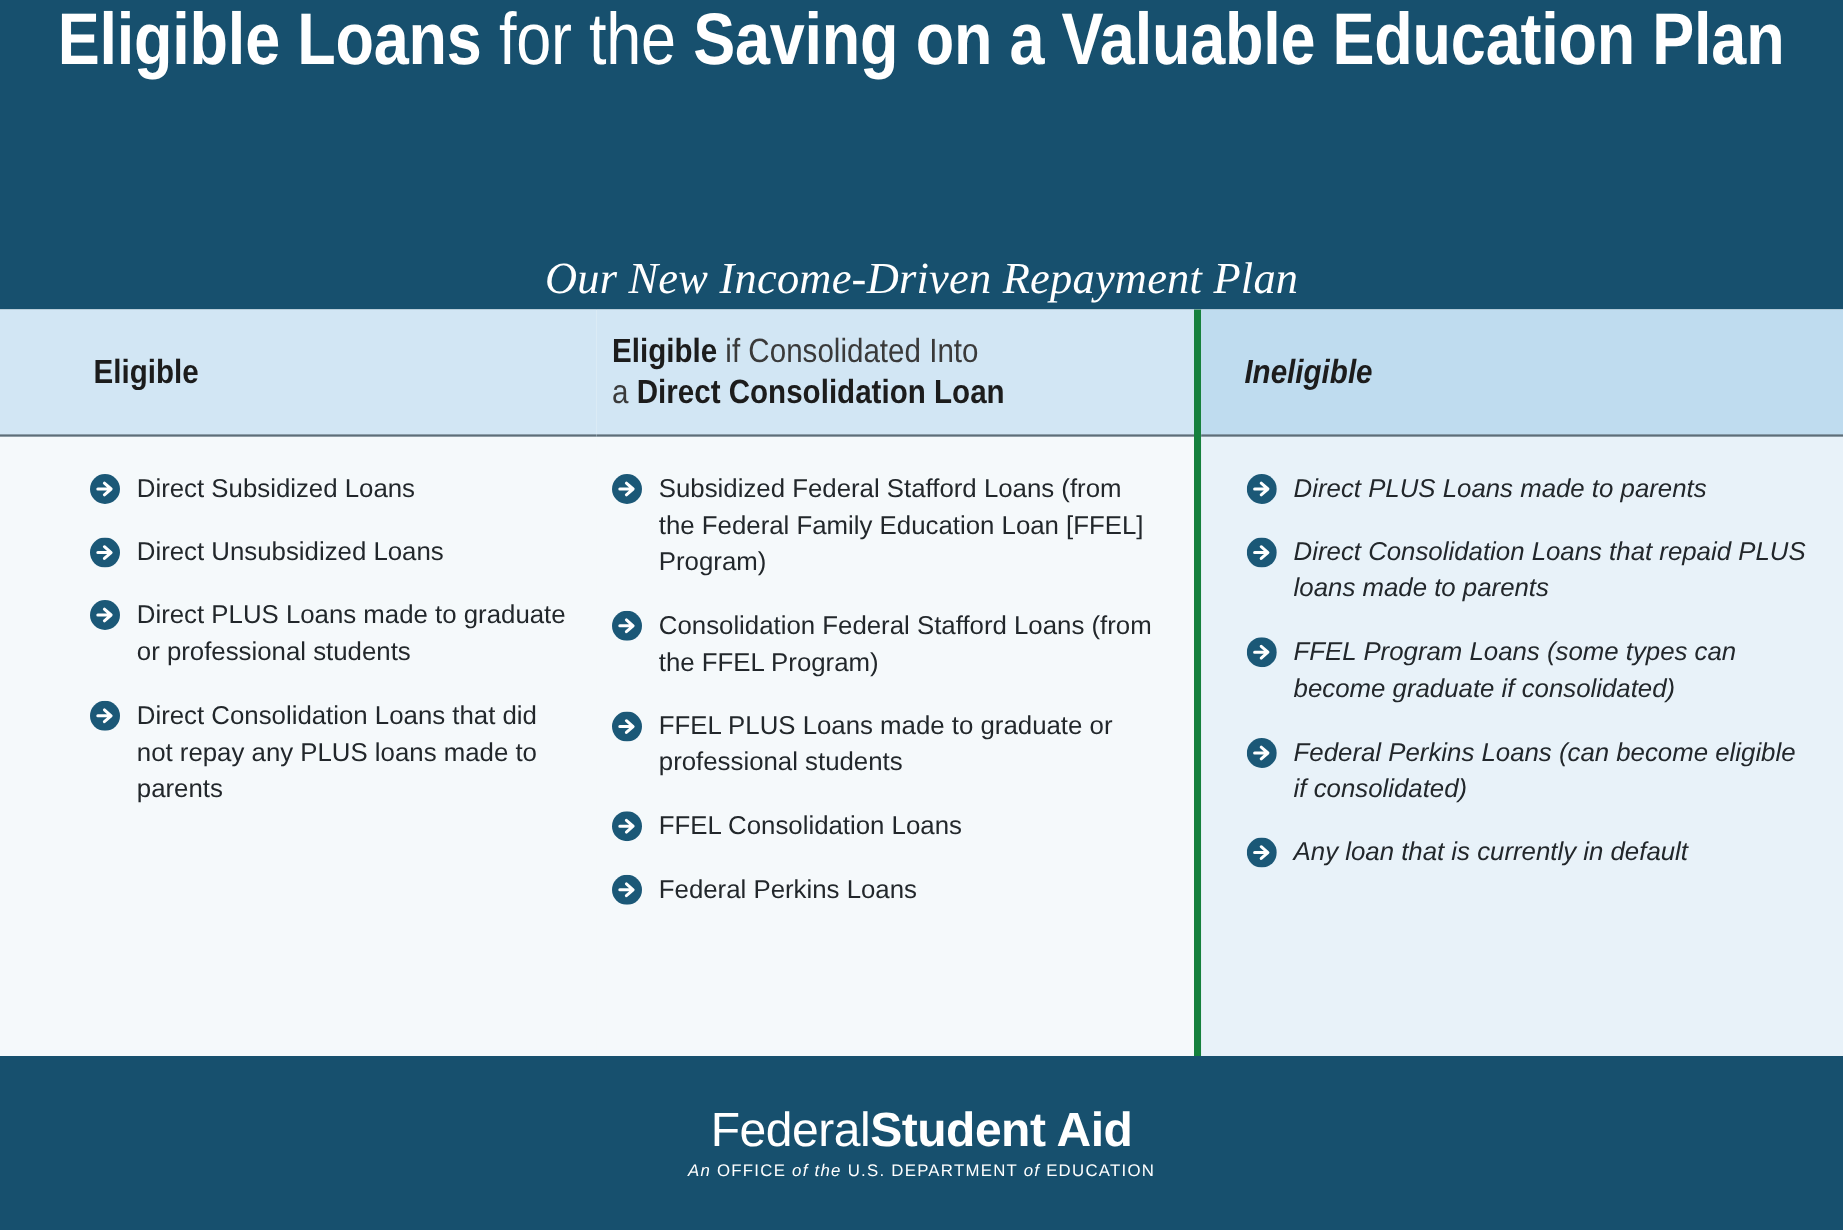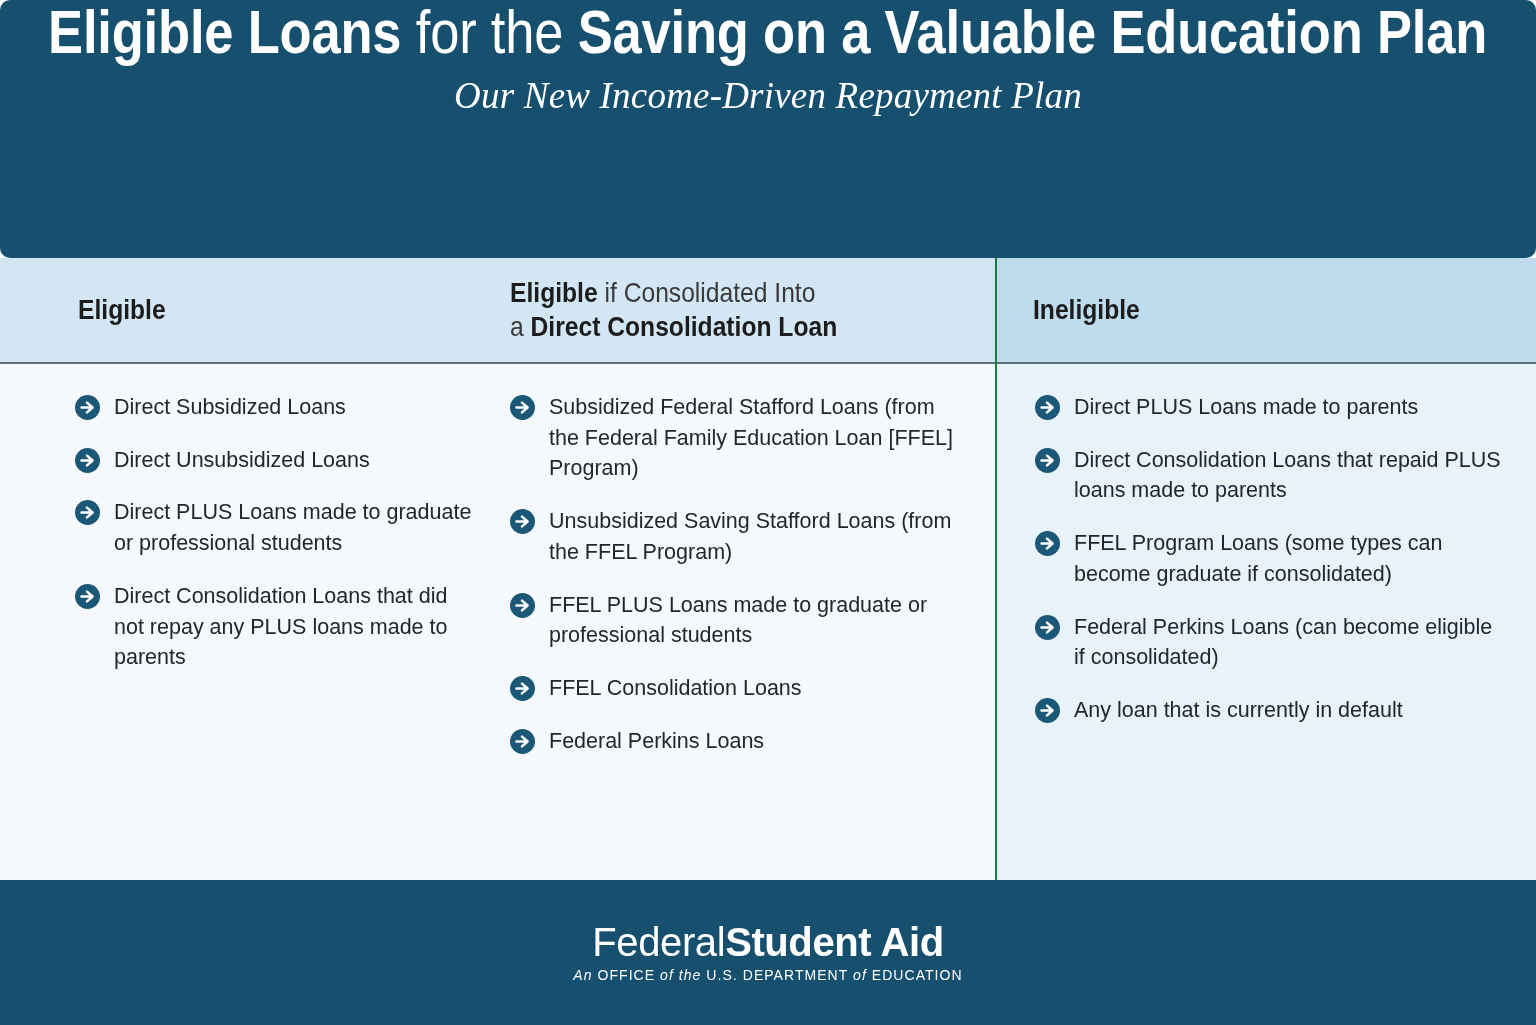--- a/index.html
+++ b/index.html
@@ -25,25 +25,24 @@
   }
 
   
   .masthead {
     background: #17506e;
     height: 258px;
     flex: 0 0 258px;
     display: flex;
     flex-direction: column;
     align-items: center;
-    justify-content: flex-start;
+    justify-content: space-between;
     text-align: center;
     padding: 0 40px;
     box-sizing: border-box;
-    border-radius: 10px;
   }
   .title {
     color: #ffffff;
     font-family: "Liberation Sans Narrow", "Liberation Sans", sans-serif;
     font-size: 61px;
     line-height: 1.05;
     letter-spacing: -0.2px;
     white-space: nowrap;
     transform: scaleX(0.86);
     transform-origin: center;
@@ -70,21 +69,21 @@
     background: #f5f9fb;
   }
   .col {
     position: relative;
     display: flex;
     flex-direction: column;
     box-sizing: border-box;
   }
   .col-1 { width: 497px; }
   .col-2 { width: 498px; }
-  .col-3 { width: 541px; border-left: 2px solid #15803d; }
+  .col-3 { width: 541px; border-left: 6px solid #15803d; font-style: italic; }
 
   .col-head {
     height: 106px;
     flex: 0 0 106px;
     display: flex;
     align-items: center;
     box-sizing: border-box;
     border-bottom: 2px solid #5e6e78;
   }
   .col-1 .col-head, .col-2 .col-head { background: #d2e6f4; }
@@ -261,21 +260,21 @@
             </span>
             <span class="bullet-text">Subsidized Federal Stafford Loans (from the Federal Family Education Loan [FFEL] Program)</span>
           </li>
           <li>
             <span class="bullet-icon">
               <svg viewBox="0 0 25 25" xmlns="http://www.w3.org/2000/svg">
                   <circle cx="12.5" cy="12.5" r="12.5" fill="#1b5877"></circle>
                   <path d="M6.5 12.5 h9.2 M12.0 7.6 L17.6 12.5 L12.0 17.4" stroke="#ffffff" stroke-width="2.5" fill="none" stroke-linecap="round" stroke-linejoin="round"></path>
                 </svg>
             </span>
-            <span class="bullet-text">Unsubsidized Saving Stafford Loans (from the FFEL Program)</span>
+            <span class="bullet-text">Consolidation Federal Stafford Loans (from the FFEL Program)</span>
           </li>
           <li>
             <span class="bullet-icon">
               <svg viewBox="0 0 25 25" xmlns="http://www.w3.org/2000/svg">
                   <circle cx="12.5" cy="12.5" r="12.5" fill="#1b5877"></circle>
                   <path d="M6.5 12.5 h9.2 M12.0 7.6 L17.6 12.5 L12.0 17.4" stroke="#ffffff" stroke-width="2.5" fill="none" stroke-linecap="round" stroke-linejoin="round"></path>
                 </svg>
             </span>
             <span class="bullet-text">FFEL PLUS Loans made to graduate or professional students</span>
           </li>

